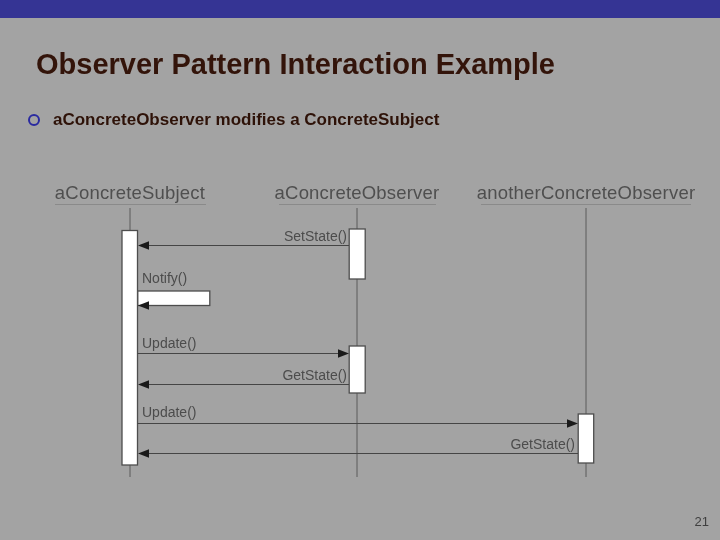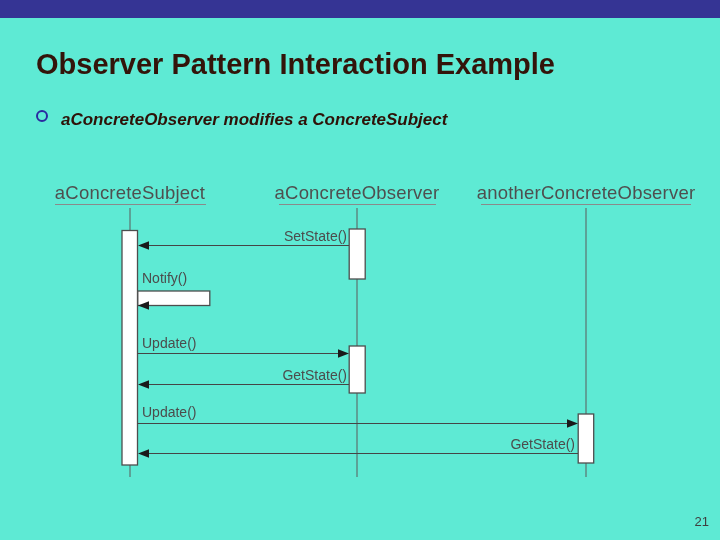--- a/index.html
+++ b/index.html
@@ -1,38 +1,38 @@
 <!DOCTYPE html>
 <html><head>
 <meta charset="utf-8">
 <style>
   html,body{margin:0;padding:0;background:#888;}
   .slide{
     position:relative;
     width:720px;height:540px;
-    background:#5eead4;
+    background:#a3a3a3;
     overflow:hidden;
     font-family:"Liberation Sans", sans-serif;
   }
   .top-bar{
     position:absolute;left:0;top:0;
     width:720px;height:18px;
     background:#353494;
   }
   .title{
     position:absolute;left:36px;top:48px;
     margin:0;
     font-size:29px;font-weight:bold;
     letter-spacing:0;
     color:#33140a;
     white-space:nowrap;
   }
   .bullet-row{
-    position:absolute;left:36px;top:110px;
-    display:flex;align-items:flex-start;font-style:italic;
+    position:absolute;left:28px;top:110px;
+    display:flex;align-items:center;
   }
   .bullet-ring{
     width:8px;height:8px;
     border:2.5px solid #2a2aa0;
     border-radius:50%;
     margin-right:13px;
     flex:0 0 auto;
   }
   .bullet-text{
     font-size:17px;font-weight:bold;

